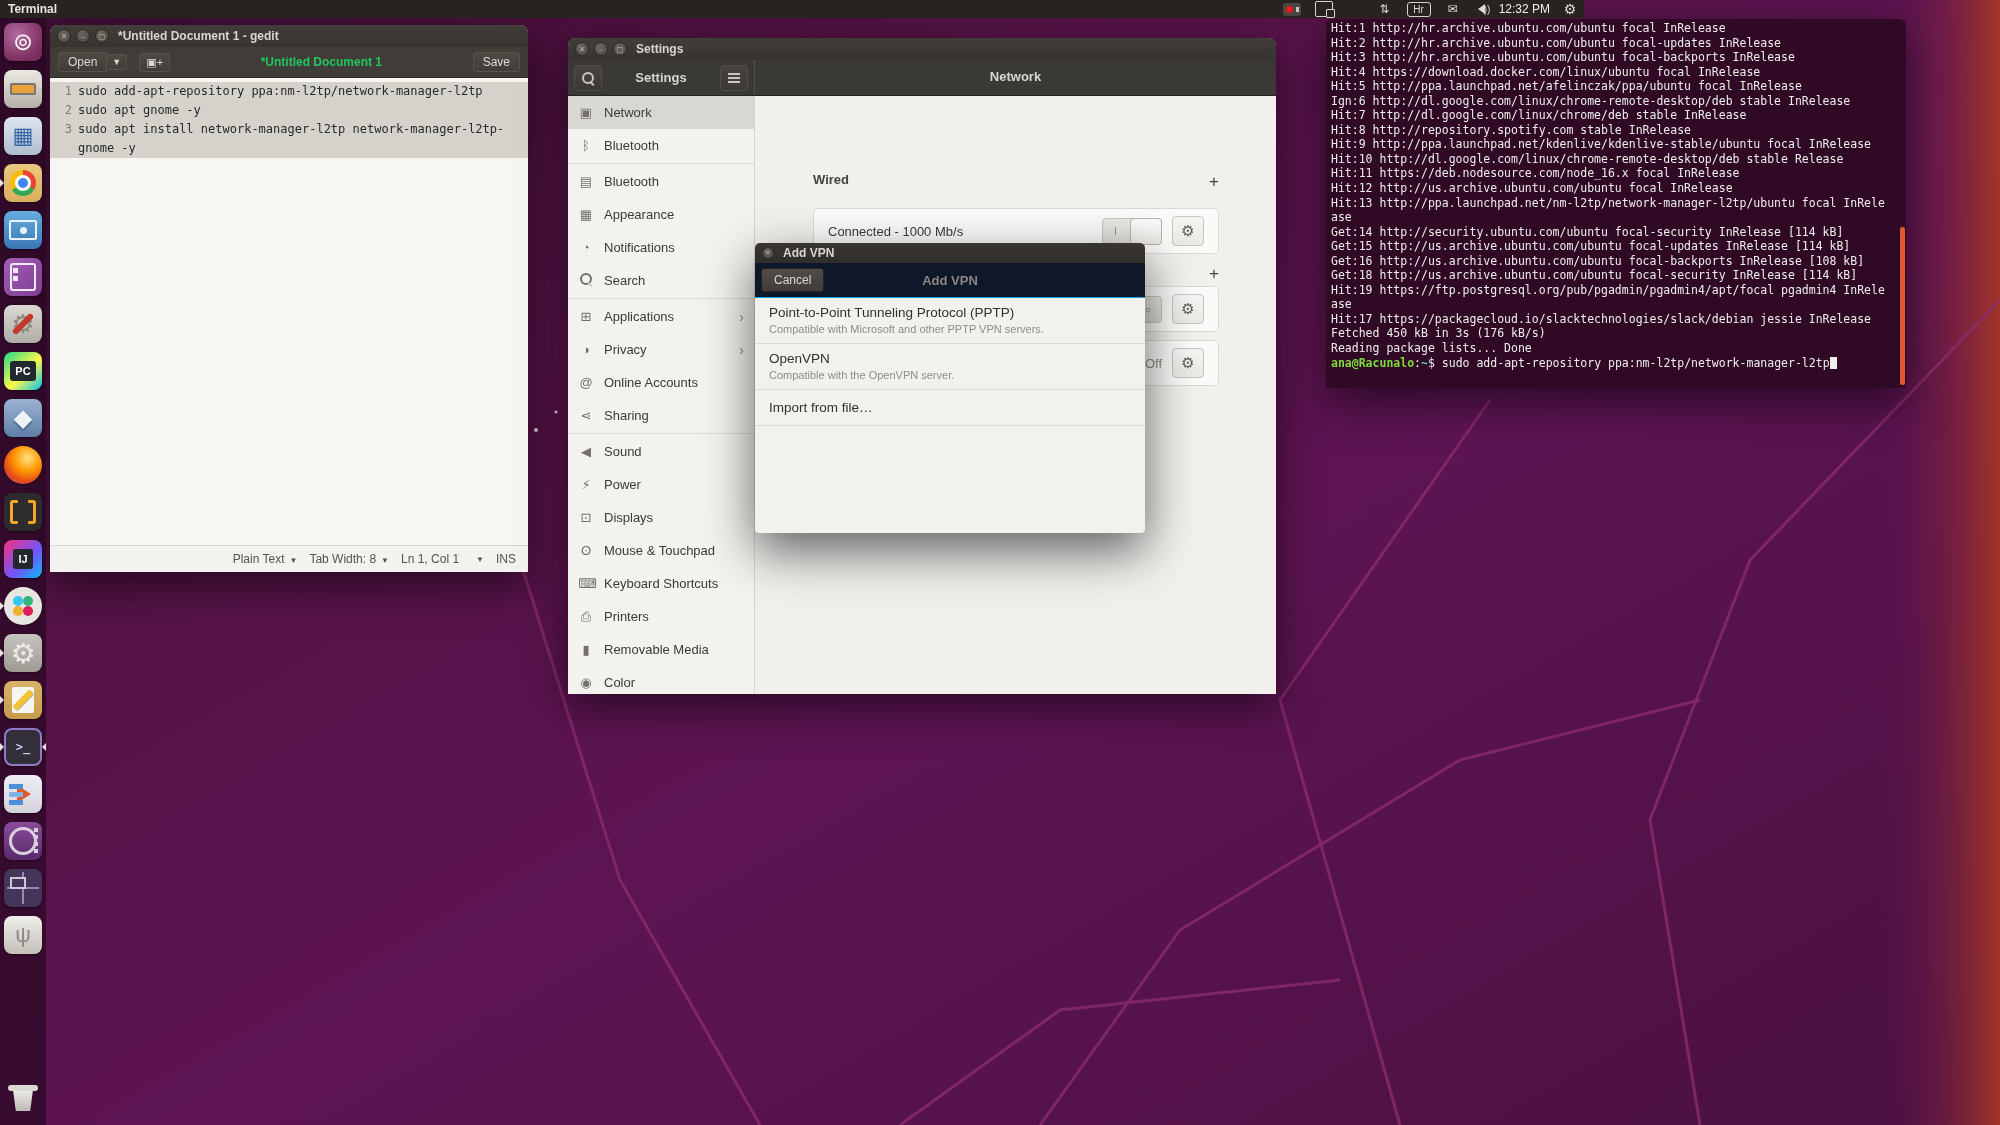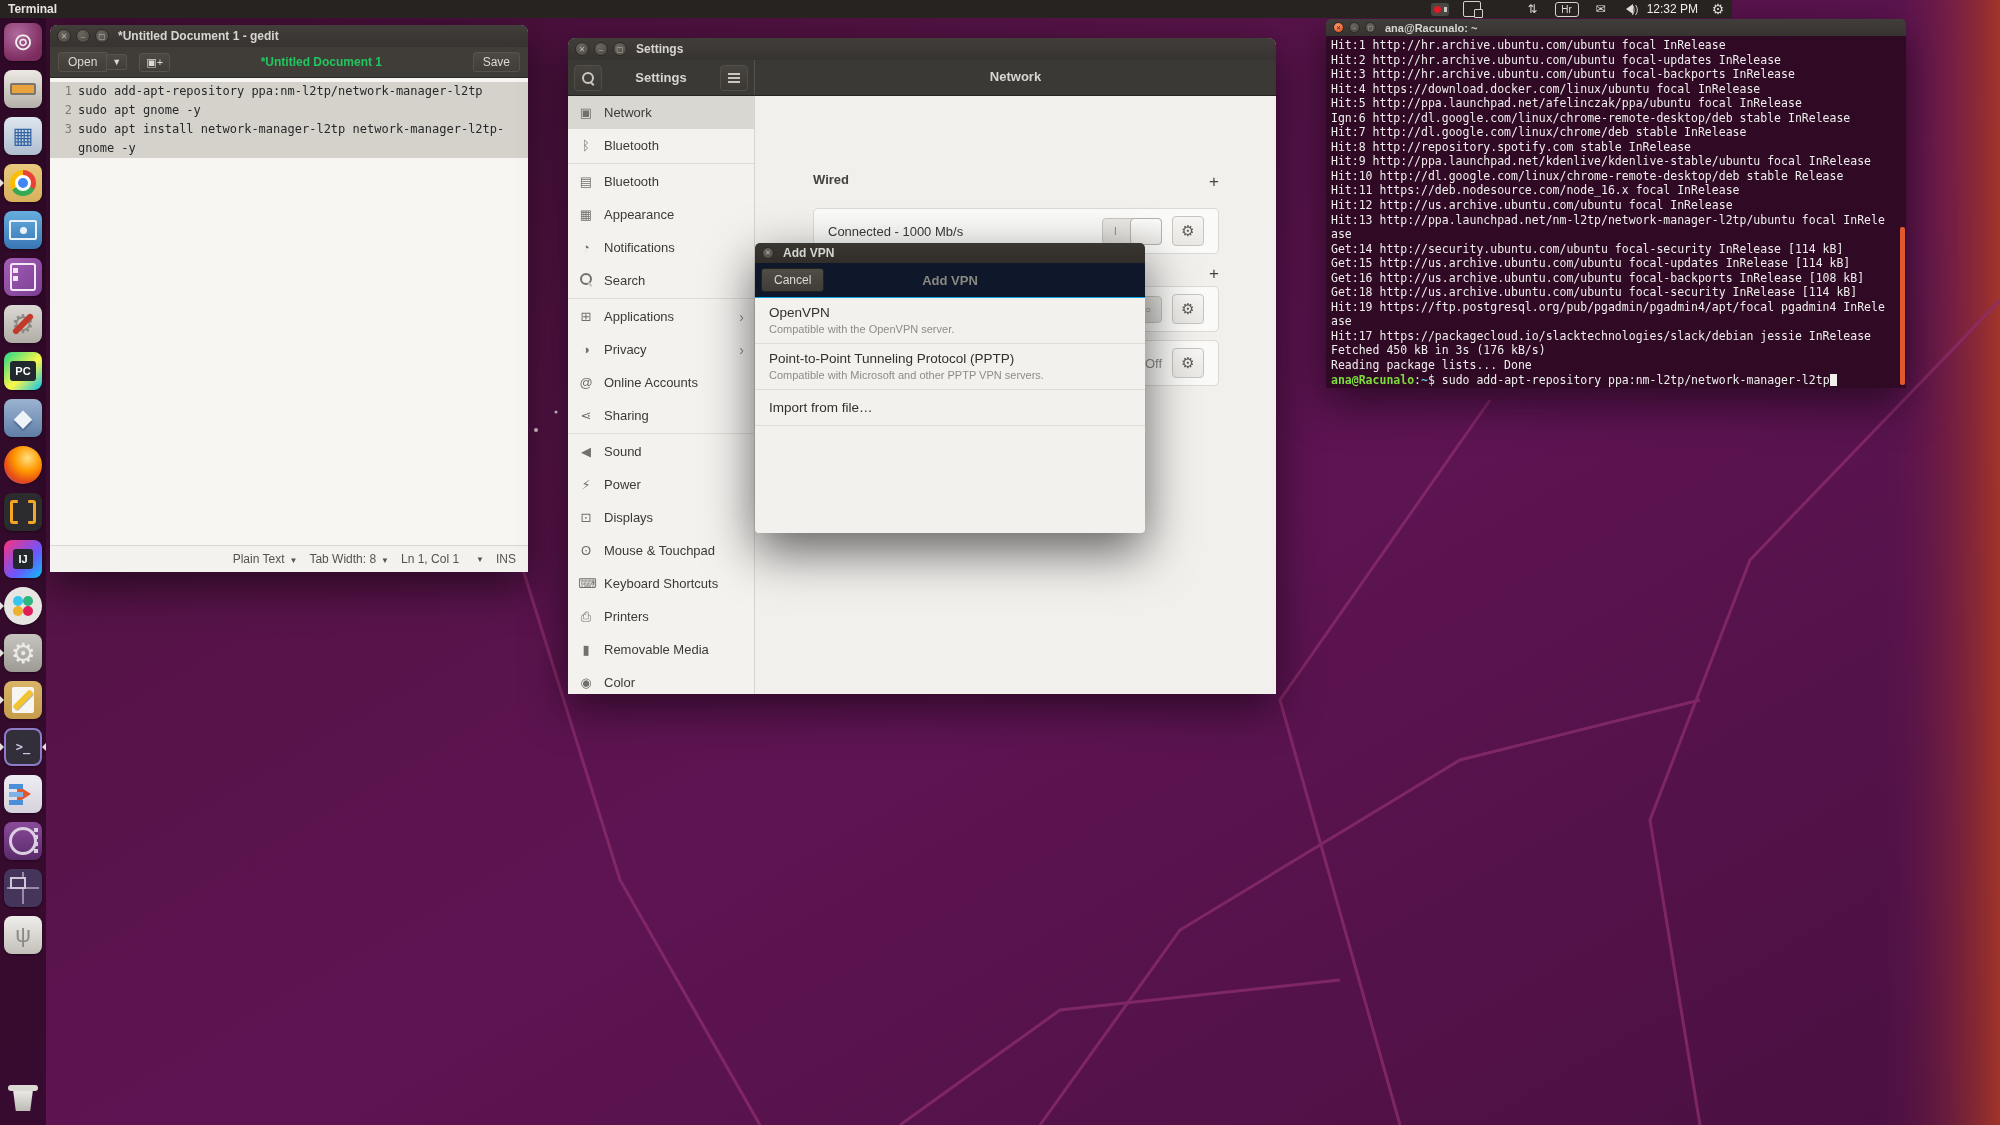--- a/index.html
+++ b/index.html
@@ -4,21 +4,21 @@
 <style>
   html,body{margin:0;padding:0;}
   body{width:2000px;height:1125px;position:relative;overflow:hidden;
        font-family:"Liberation Sans","DejaVu Sans",sans-serif;
        background:linear-gradient(150deg,#3f0e33 0%,#561347 30%,#5e1453 55%,#4a1040 100%);}
   .mono{font-family:"DejaVu Sans Mono","Liberation Mono",monospace;}
 
   
   #desktop-art{position:absolute;inset:0;z-index:0;}
   
-  #topbar{position:absolute;left:0;top:0;width:1732px;height:18px;background:#262320;color:#e6e4e0;
+  #topbar{position:absolute;left:0;top:0;width:1584px;height:18px;background:#262320;color:#e6e4e0;
           display:flex;align-items:center;z-index:60;font-size:12px;}
   #topbar .appname{margin-left:8px;font-weight:bold;}
   #tray{margin-left:auto;display:flex;align-items:center;gap:14px;margin-right:8px;height:18px;}
   .tray-ico{display:inline-flex;align-items:center;justify-content:center;height:16px;min-width:16px;
             color:#dedcd8;font-size:12px;}
   .tray-ico.screen-record{width:18px;height:13px;background:#4a4642;border-radius:3px;position:relative;}
   .tray-ico.screen-record::before{content:"";width:7px;height:7px;border-radius:50%;background:#e01b24;
             position:absolute;left:3px;top:3px;}
   .tray-ico.screen-record::after{content:"";width:3px;height:5px;background:#c9c5c0;position:absolute;right:2px;top:4px;}
   .tray-ico.clipboard{width:12px;height:14px;border:1.5px solid #d6d3ce;border-radius:2px;position:relative;}
@@ -499,37 +499,29 @@
         <span class="wbtn">✕</span>
       </div>
     <span class="ttl">Add VPN</span>
   </div>
   <div id="addvpn-header">
     <span id="cancel-btn">Cancel</span>
     <span id="addvpn-title">Add VPN</span>
   </div>
   <div id="vpn-options">
       <div class="vpn-row">
+        <div class="t">Point-to-Point Tunneling Protocol (PPTP)</div>
+        <div class="s">Compatible with Microsoft and other PPTP VPN servers.</div>
+      </div>
+      <div class="vpn-row">
         <div class="t">OpenVPN</div>
         <div class="s">Compatible with the OpenVPN server.</div>
       </div>
-      <div class="vpn-row">
-        <div class="t">Point-to-Point Tunneling Protocol (PPTP)</div>
-        <div class="s">Compatible with Microsoft and other PPTP VPN servers.</div>
-      </div>
       <div class="vpn-row import">
         <div class="t">Import from file…</div>
       </div>
     </div>
 </div>
 
 <div id="terminal" class="window">
-  <div class="titlebar">
-    <div class="wbtns">
-      <span class="wbtn close-focused">✕</span>
-      <span class="wbtn">–</span>
-      <span class="wbtn">▢</span>
-    </div>
-    <span class="ttl">ana@Racunalo: ~</span>
-  </div>
   <div id="term-body" class="mono"><div>Hit:1 http://hr.archive.ubuntu.com/ubuntu focal InRelease</div><div>Hit:2 http://hr.archive.ubuntu.com/ubuntu focal-updates InRelease</div><div>Hit:3 http://hr.archive.ubuntu.com/ubuntu focal-backports InRelease</div><div>Hit:4 https://download.docker.com/linux/ubuntu focal InRelease</div><div>Hit:5 http://ppa.launchpad.net/afelinczak/ppa/ubuntu focal InRelease</div><div>Ign:6 http://dl.google.com/linux/chrome-remote-desktop/deb stable InRelease</div><div>Hit:7 http://dl.google.com/linux/chrome/deb stable InRelease</div><div>Hit:8 http://repository.spotify.com stable InRelease</div><div>Hit:9 http://ppa.launchpad.net/kdenlive/kdenlive-stable/ubuntu focal InRelease</div><div>Hit:10 http://dl.google.com/linux/chrome-remote-desktop/deb stable Release</div><div>Hit:11 https://deb.nodesource.com/node_16.x focal InRelease</div><div>Hit:12 http://us.archive.ubuntu.com/ubuntu focal InRelease</div><div>Hit:13 http://ppa.launchpad.net/nm-l2tp/network-manager-l2tp/ubuntu focal InRele</div><div>ase</div><div>Get:14 http://security.ubuntu.com/ubuntu focal-security InRelease [114 kB]</div><div>Get:15 http://us.archive.ubuntu.com/ubuntu focal-updates InRelease [114 kB]</div><div>Get:16 http://us.archive.ubuntu.com/ubuntu focal-backports InRelease [108 kB]</div><div>Get:18 http://us.archive.ubuntu.com/ubuntu focal-security InRelease [114 kB]</div><div>Hit:19 https://ftp.postgresql.org/pub/pgadmin/pgadmin4/apt/focal pgadmin4 InRele</div><div>ase</div><div>Hit:17 https://packagecloud.io/slacktechnologies/slack/debian jessie InRelease</div><div>Fetched 450 kB in 3s (176 kB/s)</div><div>Reading package lists... Done</div><div><span class="t-user">ana@Racunalo</span><span>:</span><span class="t-path">~</span><span>$ </span><span>sudo add-apt-repository ppa:nm-l2tp/network-manager-l2tp</span><span class="cursor"></span></div></div>
   <div id="term-scroll"></div>
 </div>
 
 </body></html>

